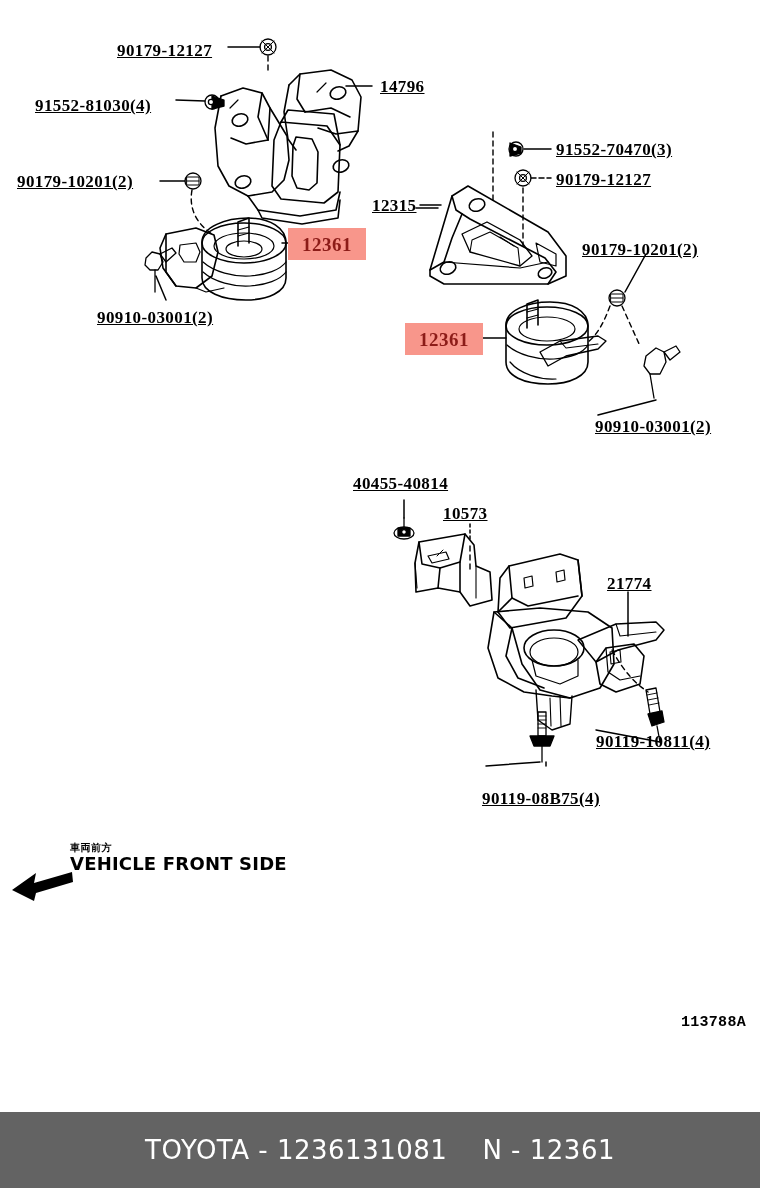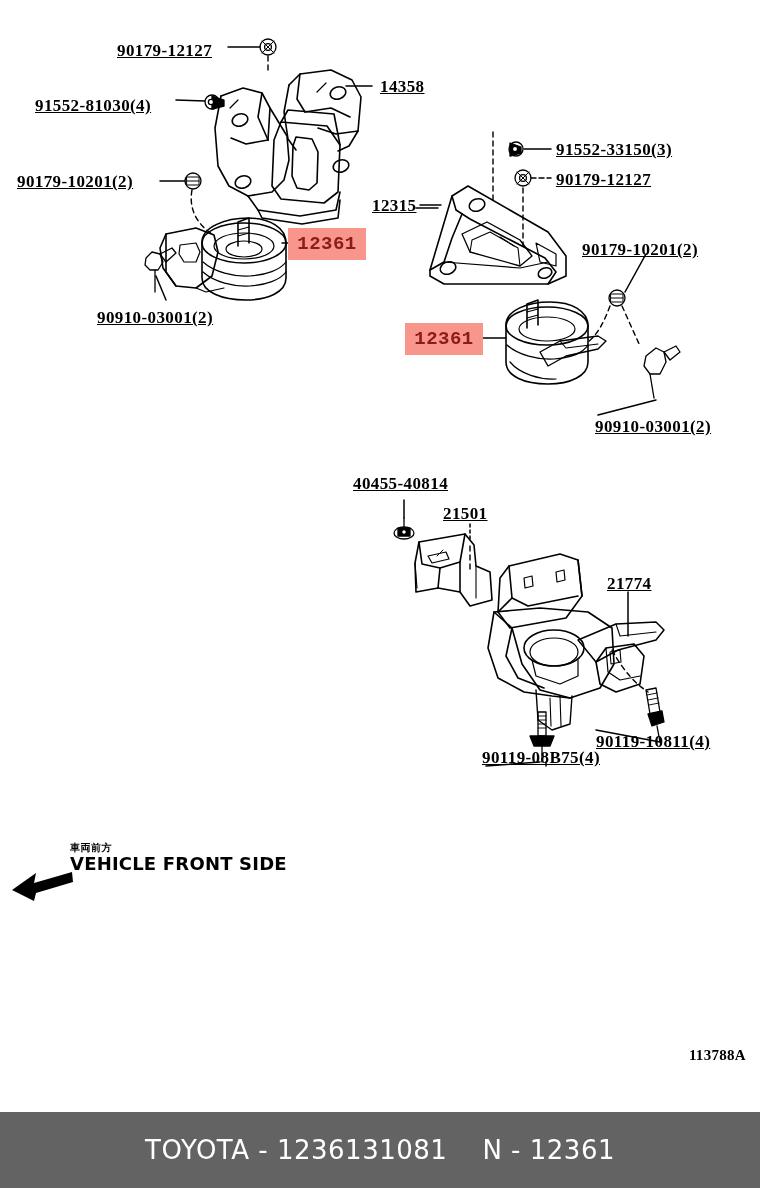--- a/index.html
+++ b/index.html
@@ -35,21 +35,21 @@
     white-space: nowrap;
     line-height: 1;
     text-decoration: underline;
   }
 
   
   .highlight-box {
     position: absolute;
     background: #f8968b;
     color: #8c1c18;
-    font-family: Liberation Mono, monospace;
+    font-family: Liberation Serif, serif;
     font-weight: bold;
     font-size: 19px;
     letter-spacing: 0.5px;
     line-height: 1;
     display: flex;
     align-items: center;
     justify-content: center;
     white-space: nowrap;
   }
 
@@ -81,22 +81,22 @@
     left: 10px;
     top: 868px;
     width: 64px;
     height: 34px;
   }
 
   
   #diagram-id {
     position: absolute;
     right: 14px;
-    top: 1047px;
-    font-family: Liberation Serif, serif;
+    top: 1014px;
+    font-family: Liberation Mono, monospace;
     font-weight: bold;
     font-size: 15px;
     color: #000;
     letter-spacing: 0.3px;
   }
 
   
   #footer-bar {
     position: absolute;
     left: 0;
@@ -349,34 +349,34 @@
       <path d="M470,546 L470,572"></path>
     </g>
 
   </g>
 </svg>
 </div>
 
 <div class="label" style="left:117px; top:42px;">90179-12127</div>
 <div class="label" style="left:35px;  top:97px;">91552-81030(4)</div>
 <div class="label" style="left:17px;  top:173px;">90179-10201(2)</div>
-<div class="label" style="left:380px; top:78px;">14358</div>
+<div class="label" style="left:380px; top:78px;">14796</div>
 <div class="label" style="left:97px;  top:309px;">90910-03001(2)</div>
 
-<div class="label" style="left:556px; top:141px;">91552-33150(3)</div>
+<div class="label" style="left:556px; top:141px;">91552-70470(3)</div>
 <div class="label" style="left:556px; top:171px;">90179-12127</div>
 <div class="label" style="left:372px; top:197px;">12315</div>
 <div class="label" style="left:582px; top:241px;">90179-10201(2)</div>
 <div class="label" style="left:595px; top:418px;">90910-03001(2)</div>
 
 <div class="label" style="left:353px; top:475px;">40455-40814</div>
-<div class="label" style="left:443px; top:505px;">21501</div>
+<div class="label" style="left:443px; top:505px;">10573</div>
 <div class="label" style="left:607px; top:575px;">21774</div>
 <div class="label" style="left:596px; top:733px;">90119-10811(4)</div>
-<div class="label" style="left:482px; top:749px;">90119-08B75(4)</div>
+<div class="label" style="left:482px; top:790px;">90119-08B75(4)</div>
 
 <div class="highlight-box" style="left:288px; top:228px; width:78px; height:32px;">12361</div>
 <div class="highlight-box" style="left:405px; top:323px; width:78px; height:32px;">12361</div>
 
 <svg id="front-arrow" viewBox="0 0 64 34" xmlns="http://www.w3.org/2000/svg">
   <path d="M2,22 L26,5 L24,15 L62,4 L63,14 L26,25 L24,33 Z" fill="#000"></path>
 </svg>
 <div id="front-note">
   <div class="jp">車両前方</div>
   <div class="en">VEHICLE FRONT SIDE</div>

